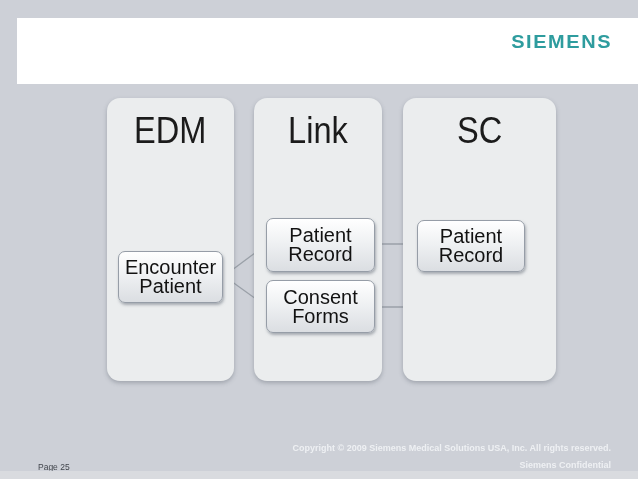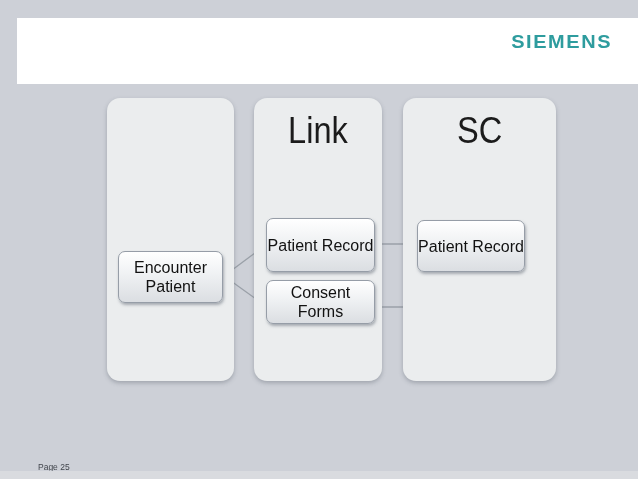--- a/index.html
+++ b/index.html
@@ -71,28 +71,28 @@
   .node {
     position: absolute;
     background: linear-gradient(180deg, #ffffff 0%, #eff1f3 45%, #dbdee2 100%);
     border: 1px solid #969da7;
     border-radius: 7px;
     box-shadow: 1px 2px 3px rgba(108,114,125,0.55);
     display: flex;
     align-items: center;
     justify-content: center;
     text-align: center;
-    font-size: 16px;
+    font-size: 20px;
     line-height: 19px;
     color: #121212;
     box-sizing: border-box;
   }
   .node-encounter-folder   { left: 11px; top: 153px; width: 105px; height: 52px; }
   .node-link-patient-record{ left: 12px; top: 120px; width: 109px; height: 54px; }
-  .node-consent-forms      { left: 12px; top: 182px; width: 109px; height: 44px; }
+  .node-consent-forms      { left: 12px; top: 182px; width: 109px; height: 53px; }
   .node-sc-patient-record  { left: 14px; top: 122px; width: 108px; height: 52px; }
   .node-patient-encounter  { left: 14px; top: 182px; width: 108px; height: 53px; }
 
   .connector-layer {
     position: absolute;
     left: 0; top: 0;
     width: 638px; height: 479px;
     pointer-events: none;
   }
 
@@ -129,20 +129,23 @@
   </div>
 
   <svg class="connector-layer" viewBox="0 0 638 479" xmlns="http://www.w3.org/2000/svg">
     <line x1="224" y1="276" x2="267" y2="244" stroke="#9aa0a8" stroke-width="1.3"></line>
     <line x1="224" y1="276" x2="267" y2="307" stroke="#9aa0a8" stroke-width="1.3"></line>
     <line x1="375" y1="244" x2="418" y2="244" stroke="#9aa0a8" stroke-width="1.3"></line>
     <line x1="375" y1="307" x2="418" y2="307" stroke="#9aa0a8" stroke-width="1.3"></line>
   </svg>
 
   <div class="panel panel-edm">
+    <div class="panel-title">
+      <span>EDM</span>
+    </div>
     <div class="node node-encounter-folder">
       <span>Encounter Patient</span>
     </div>
   </div>
 
   <div class="panel panel-link">
     <div class="panel-title">
       <span>Link</span>
     </div>
     <div class="node node-link-patient-record">
@@ -157,16 +160,20 @@
     <div class="panel-title">
       <span>SC</span>
     </div>
     <div class="node node-sc-patient-record">
       <span>Patient Record</span>
     </div>
   </div>
 
   <div class="page-number">Page 25</div>
 
+  <div class="legal">
+    <div>Copyright © 2009 Siemens Medical Solutions USA, Inc. All rights reserved.</div>
+    <div>Siemens Confidential</div>
+  </div>
 
   <div class="bottom-strip"></div>
 
 </div>
 
 </body></html>

